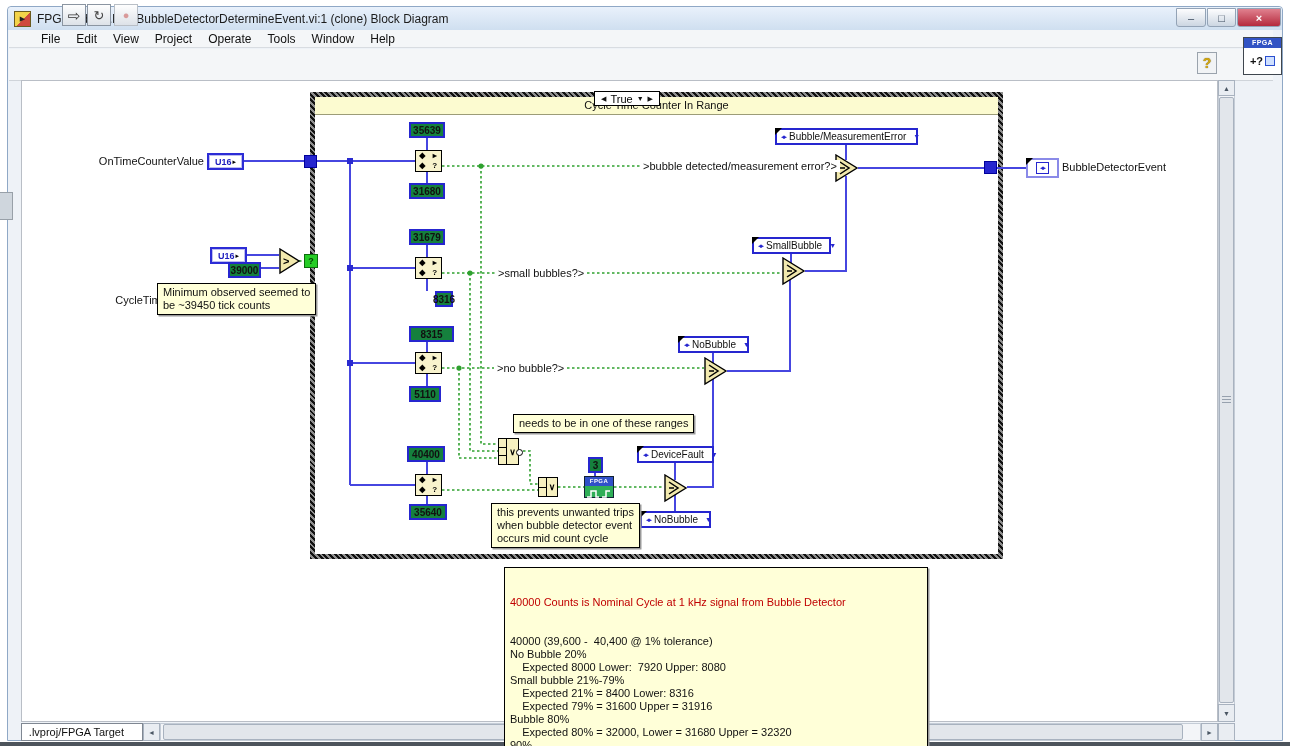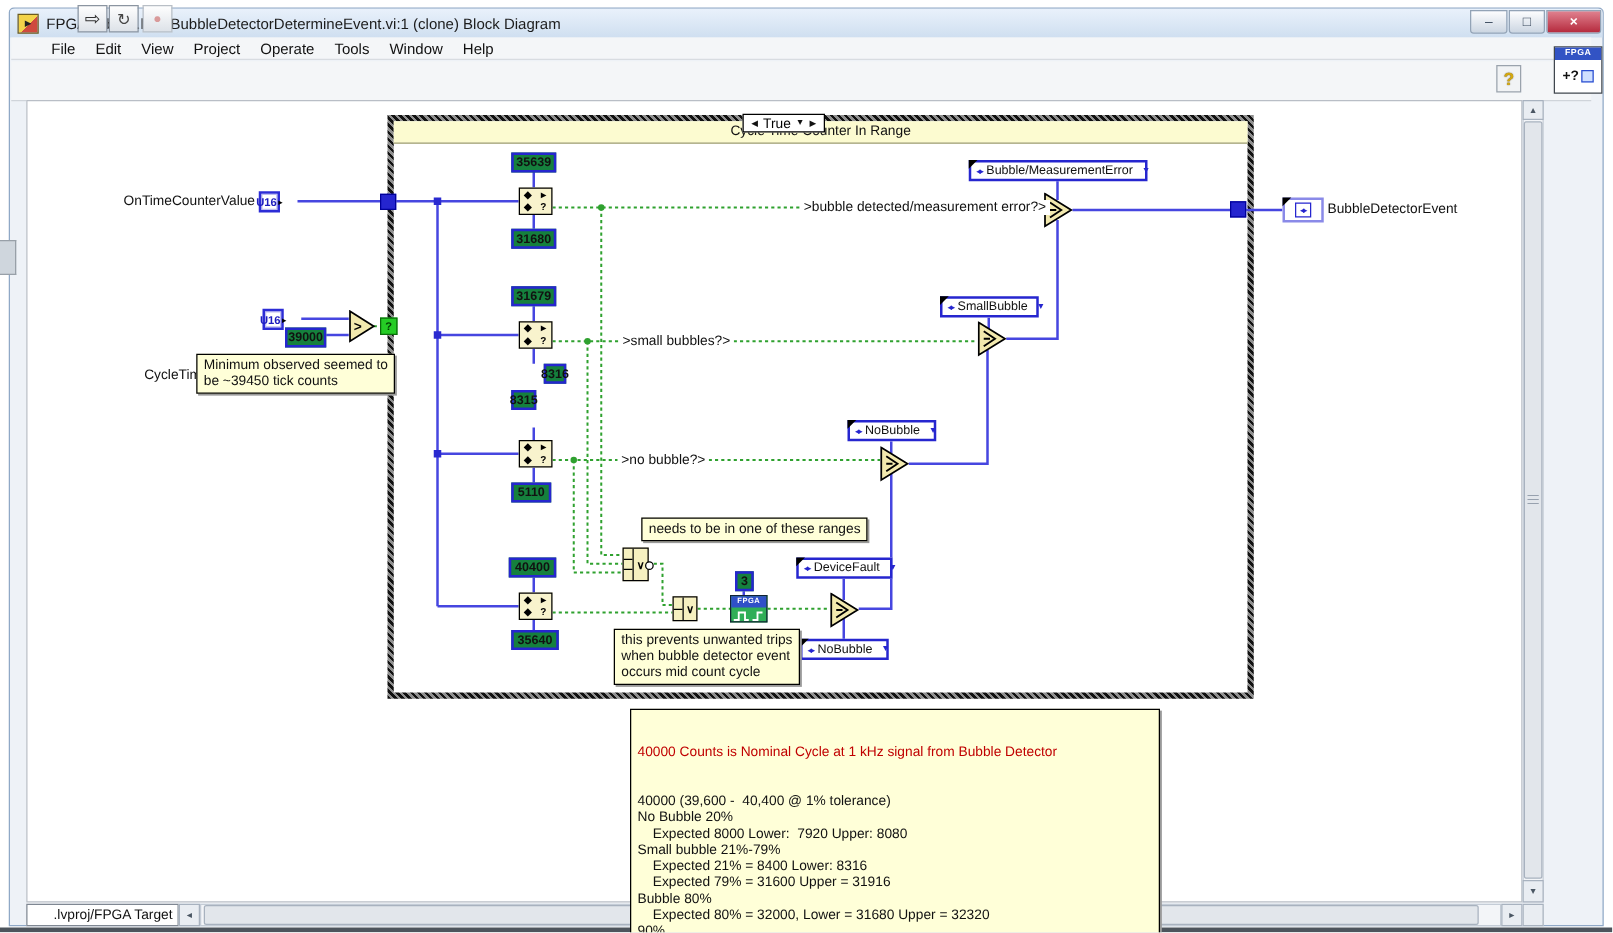--- a/index.html
+++ b/index.html
@@ -27,21 +27,21 @@
   
   .diagram{position:absolute;left:21px;top:80px;width:1197px;height:642px;background:#fff;border:1px solid #b9bec6;box-sizing:border-box;}
   .case{position:absolute;left:310px;top:92px;width:693px;height:467px;background:repeating-linear-gradient(45deg,#111 0 2px,#8f8f8f 2px 4px);z-index:1;}
   .case-inner{position:absolute;left:5px;top:5px;right:5px;bottom:5px;background:#fff;}
   .case-band{position:absolute;left:0;top:0;right:0;height:17px;background:#fcfbd0;border-bottom:1px solid #9c9c78;text-align:center;font-size:11px;color:#111;line-height:17px;}
   .case-sel{position:absolute;left:594px;top:91px;width:66px;height:15px;background:#fff;border:1px solid #000;display:flex;align-items:center;justify-content:center;gap:4px;font-size:11px;z-index:5;box-sizing:border-box;}
   .case-sel .arr{font-size:7px;color:#111;}
   .tunnel{position:absolute;width:13px;height:13px;background:#2525cf;border:1px solid #00009a;box-sizing:border-box;z-index:3;}
   .seltunnel{position:absolute;left:304px;top:254px;width:14px;height:14px;background:#25cc25;border:1px solid #0b6b0b;box-sizing:border-box;z-index:3;text-align:center;font:bold 9px/12px "Liberation Sans",sans-serif;color:#003c00;}
   .iolabel{position:absolute;font-size:11px;color:#111;z-index:3;white-space:nowrap;}
-  .term{position:absolute;width:17px;height:17px;box-sizing:border-box;border:2px solid #2c2cd6;box-shadow:inset 0 0 0 1px #bdbdf0;background:#fff;display:flex;align-items:center;justify-content:center;gap:1px;z-index:3;}
+  .term{position:absolute;width:37px;height:17px;box-sizing:border-box;border:2px solid #2c2cd6;box-shadow:inset 0 0 0 1px #bdbdf0;background:#fff;display:flex;align-items:center;justify-content:center;gap:1px;z-index:3;}
   .ttype{font-weight:bold;font-size:9px;color:#1d1dbe;}
   .tarr{font-size:7px;color:#000;}
   .const{position:absolute;box-sizing:border-box;border:2px solid #2626cf;background:#15803d;color:#111;font-weight:bold;font-size:10px;text-align:center;z-index:3;display:flex;align-items:center;justify-content:center;}
   .enum{position:absolute;height:17px;box-sizing:border-box;border:2px solid #2626cf;background:#fff;display:flex;align-items:center;gap:3px;padding:0 4px;font-size:10px;color:#111;z-index:3;white-space:nowrap;}
   .fold::before{content:"";position:absolute;left:-2px;top:-2px;border-top:7px solid #000;border-right:7px solid transparent;}
   .eg{color:#2626cf;font-size:7px;letter-spacing:-1px;}
   .edd{color:#2626cf;font-size:7px;margin-left:auto;padding-left:4px;}
   .inrange{position:absolute;width:27px;height:22px;box-sizing:border-box;border:1px solid #000;background:#f8f3cd;z-index:3;display:grid;grid-template-columns:1fr 1fr;grid-template-rows:1fr 1fr;align-items:center;justify-items:center;font-weight:bold;font-size:8px;line-height:1;color:#000;}
   .selsvg{position:absolute;z-index:3;}
   .ornode{position:absolute;background:#f6f0c0;border:1px solid #000;display:flex;z-index:3;box-sizing:border-box;}
@@ -56,21 +56,21 @@
   .outterm .otg{border:1px solid #2626cf;color:#2626cf;font-size:7px;letter-spacing:-1px;padding:1px 3px;}
   .comment{position:absolute;background:#ffffd8;border:1px solid #000;box-shadow:1.5px 1.5px 0 #9a9a9a;font-size:11px;line-height:13px;color:#111;padding:2px 5px;white-space:pre;z-index:4;margin-left:12px;}
   .comment .red{color:#c00000;}
   .wirelabel{position:absolute;background:#fff;font-size:11px;color:#111;padding:0 3px;z-index:3;white-space:nowrap;}
   
   .sb-btn{position:absolute;background:#e9edf2;border:1px solid #a8b2bf;color:#4a5663;font-size:7px;display:flex;align-items:center;justify-content:center;box-sizing:border-box;}
   .sb-track{position:absolute;background:#f3f5f8;border:1px solid #c4ccd6;box-sizing:border-box;}
   .sb-thumb{position:absolute;background:#e2e6eb;border:1px solid #a8b2bf;border-radius:2px;box-sizing:border-box;display:flex;align-items:center;justify-content:center;}
   .grip-h{width:10px;height:8px;background:repeating-linear-gradient(to right,#97a1ae 0 1px,transparent 1px 3px);}
   .grip-v{width:9px;height:8px;background:repeating-linear-gradient(to bottom,#97a1ae 0 1px,transparent 1px 3px);}
-  .ctxtab{position:absolute;left:21px;top:723px;width:122px;height:18px;background:#fff;border:1px solid #7f8792;box-sizing:border-box;font-size:11px;line-height:16px;text-align:right;padding-right:4px;color:#111;white-space:nowrap;overflow:hidden;}
+  .ctxtab{position:absolute;left:21px;top:723px;width:122px;height:18px;background:#fff;border:1px solid #7f8792;box-sizing:border-box;font-size:11px;line-height:16px;text-align:right;padding-right:18px;color:#111;white-space:nowrap;overflow:hidden;}
   .taskbar-edge{position:absolute;left:0;top:742px;width:1290px;height:4px;background:#4d545c;}
   .bgfrag{position:absolute;left:0;top:192px;width:12px;height:26px;background:#cfd6dd;border:1px solid #98a0a8;border-left:none;}
 </style>
 </head>
 <body>
 
 <div id="page">
 
   <div class="win"></div>
 
@@ -220,21 +220,21 @@
 
   <div class="const" style="left:409px;top:229px;width:36px;height:16px;">31679</div>
   <div class="inrange" style="left:415px;top:257px;">
     <span>◆</span>
       <span>▸</span>
     <span>◆</span>
       <span>?</span>
   </div>
   <div class="const" style="left:435px;top:291px;width:18px;height:16px;">8316</div>
 
-  <div class="const" style="left:409px;top:312px;width:20px;height:16px;">8315</div>
+  <div class="const" style="left:409px;top:326px;width:45px;height:16px;">8315</div>
   <div class="inrange" style="left:415px;top:352px;">
     <span>◆</span>
       <span>▸</span>
     <span>◆</span>
       <span>?</span>
   </div>
   <div class="const" style="left:409px;top:386px;width:32px;height:16px;">5110</div>
 
   <div class="const" style="left:407px;top:446px;width:38px;height:16px;">40400</div>
   <div class="inrange" style="left:415px;top:474px;">

